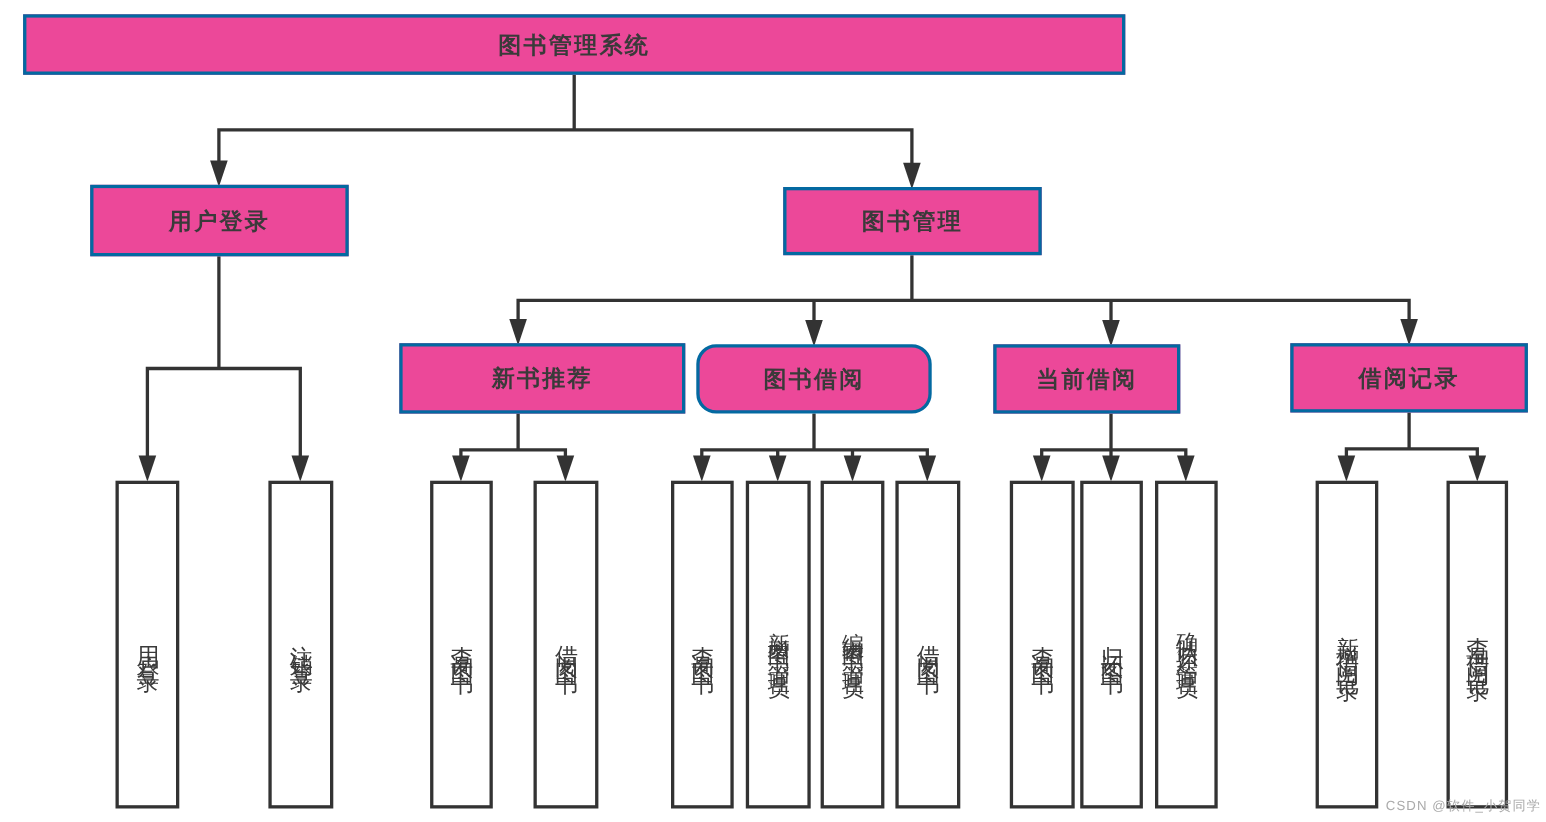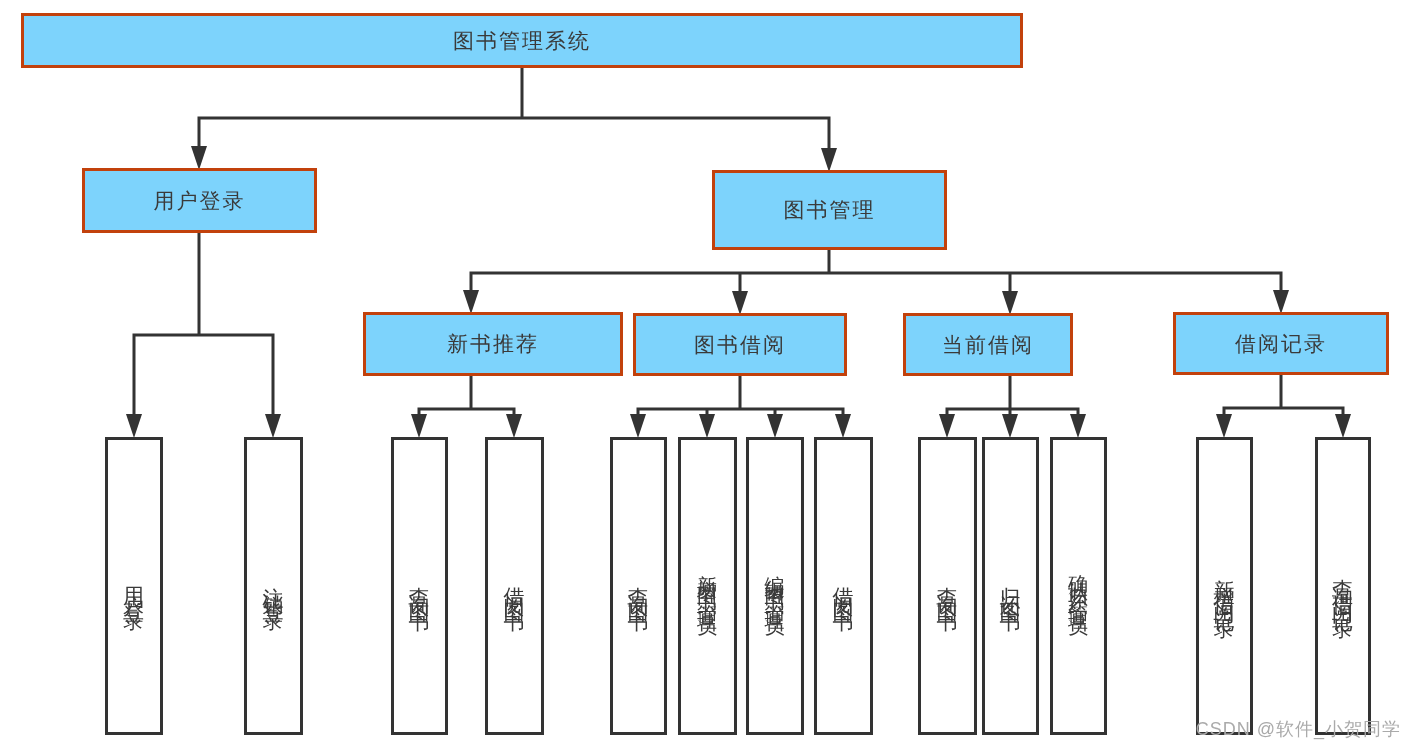--- a/index.html
+++ b/index.html
@@ -6,32 +6,33 @@
   body{
     width:1405px;height:747px;position:relative;overflow:hidden;
     background:#ffffff;
     font-family:"Liberation Sans","DejaVu Sans",sans-serif;
     color:#343434;
   }
   .canvas{position:absolute;inset:0;}
   svg.connectors{position:absolute;left:0;top:0;pointer-events:none;}
   .box{
     position:absolute;
-    border:3px solid #c2410c;
-    background:#7dd3fc;
+    border:3px solid #0369a1;
+    background:#ec4899;
     display:flex;align-items:center;justify-content:center;
     box-sizing:border-box;
     font-size:21px;letter-spacing:2px;
     color:#3a3a3a;
+    font-weight:bold;
   }
   .box.root   {left:21px;  top:13px;  width:1002px; height:55px;}
   .box.lvl2-a {left:82px;  top:168px; width:235px;  height:65px;}
-  .box.lvl2-b {left:712px; top:170px; width:235px;  height:80px;}
+  .box.lvl2-b {left:712px; top:170px; width:235px;  height:62px;}
   .box.lvl3-a {left:363px; top:312px; width:260px;  height:64px;}
-  .box.lvl3-b {left:633px; top:313px; width:214px;  height:63px;}
+  .box.lvl3-b {left:633px; top:313px; width:214px;  height:63px;border-radius:18px;}
   .box.lvl3-c {left:903px; top:313px; width:170px;  height:63px;}
   .box.lvl3-d {left:1173px;top:312px; width:216px;  height:63px;}
   .leaf{
     position:absolute;top:437px;height:298px;
     border:3px solid #333333;background:#ffffff;box-sizing:border-box;
     display:flex;align-items:center;justify-content:center;
     writing-mode:vertical-rl;text-orientation:mixed;
     font-size:21px;letter-spacing:8px;line-height:1;
     color:#3a3a3a;white-space:nowrap;
   }
@@ -44,21 +45,21 @@
   .l-b2{left:678px;width:59px;}
   .l-b3{left:746px;width:58px;}
   .l-b4{left:814px;width:59px;}
   .l-c1{left:918px;width:59px;}
   .l-c2{left:982px;width:57px;}
   .l-c3{left:1050px;width:57px;}
   .l-r1{left:1196px;width:57px;}
   .l-r2{left:1315px;width:56px;}
   .watermark{
     position:absolute;right:4px;bottom:6px;
-    font-size:18px;letter-spacing:1px;
+    font-size:12px;letter-spacing:1px;
     color:#aaaaaa;z-index:5;
   }
 </style>
 </head>
 <body>
 
 <div class="canvas">
 
   <svg class="connectors" width="1405" height="747" viewBox="0 0 1405 747">
     <g stroke="#333333" stroke-width="3" fill="none">

